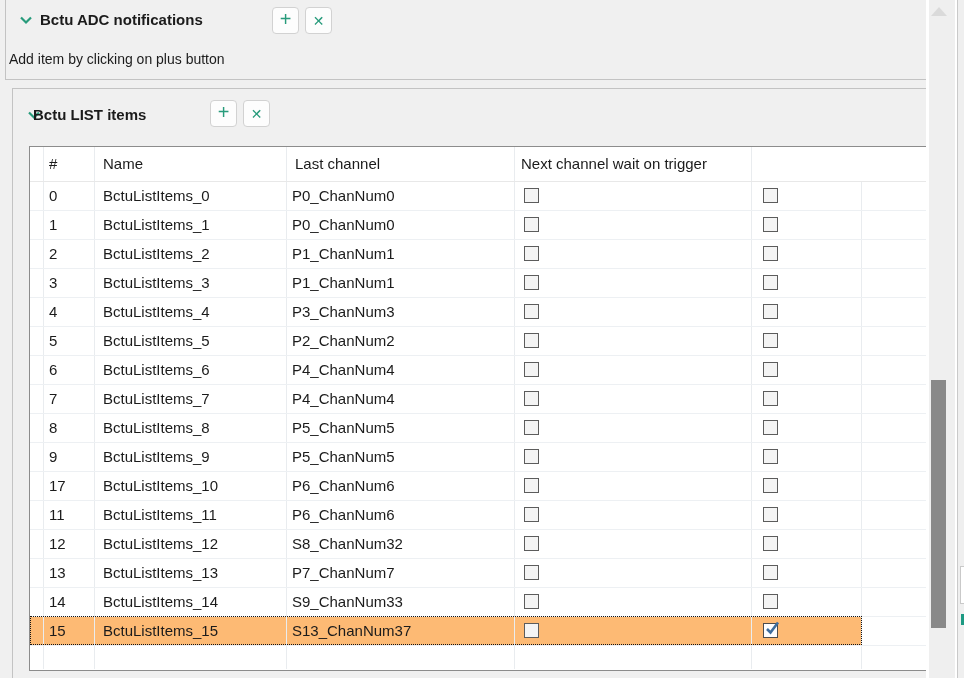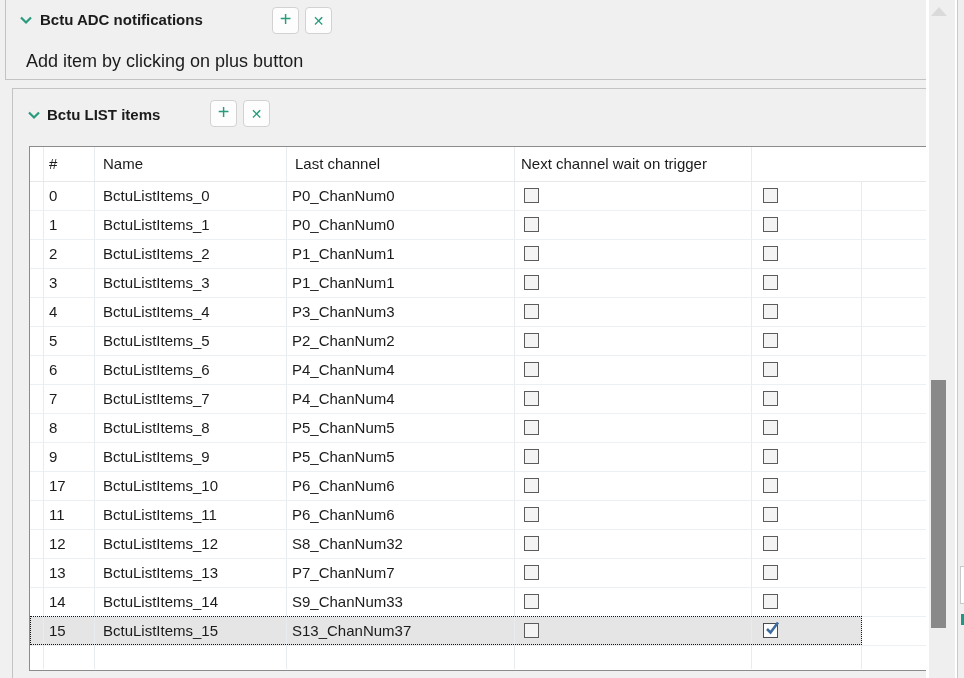--- a/index.html
+++ b/index.html
@@ -7,40 +7,40 @@
     width:964px;height:678px;position:relative;overflow:hidden;
     background:#f0f0f0;color:#1b1b1b;
     font-family:"Liberation Sans", sans-serif;
   }
   .groupbox{position:absolute;background:#f0f0f0;border:1px solid #c3c3c3;box-sizing:border-box}
   #sec-adc{left:5px;top:-3px;width:922px;height:83px}
   #sec-list{left:12px;top:88px;width:946px;height:596px}
 
   .sec-title{position:absolute;font-weight:bold;font-size:15px;white-space:nowrap}
   #sec-adc .sec-title{left:34px;top:13px}
-  #sec-list .sec-title{left:34px;top:17px}
+  #sec-list .sec-title{left:20px;top:17px}
 
   .chevron{position:absolute}
   #sec-adc .chevron{left:13px;top:15px}
   #sec-list .chevron{left:14px;top:19px}
 
   .iconbtn{
     position:absolute;width:27px;height:27px;box-sizing:border-box;
     background:#fdfdfd;border:1px solid #d2d2d2;border-radius:4px;
     display:flex;align-items:center;justify-content:center;
     color:#279b7b;cursor:pointer;
   }
   .iconbtn.plus{font-size:20px;font-weight:400;padding-bottom:2px}
   .iconbtn.close{font-size:14px}
   #sec-adc .btn-add{left:266px;top:9px}
   #sec-adc .btn-del{left:299px;top:9px}
   #sec-list .btn-add{left:197px;top:11px}
   #sec-list .btn-del{left:230px;top:11px}
 
-  .hint{position:absolute;left:20px;top:53px;font-size:18px}
+  .hint{position:absolute;left:3px;top:53px;font-size:14px}
 
   
   #grid{
     position:absolute;left:16px;top:57px;width:900px;height:525px;
     background:#fff;border:1px solid #8c8c8c;box-sizing:border-box;
     overflow:hidden;font-size:15px;
   }
   .trow{
     display:grid;grid-template-columns:14px 51px 192px 228px 237px 110px 1fr;
     position:relative;height:29px;line-height:28px;border-bottom:1px solid #edf0f3;
@@ -59,21 +59,21 @@
 
   .cb{
     display:inline-block;width:15px;height:15px;box-sizing:border-box;
     border:1px solid #5c5c5c;background:#f4f4f4;vertical-align:middle;
     margin-top:-3px;margin-left:3px;position:relative;cursor:pointer;
   }
   .cb svg{display:none;position:absolute;left:0;top:-4px;overflow:visible}
   .cb.checked{background:#fdfdfd;border-color:#4c4c4c}
   .cb.checked svg{display:block}
 
-  .trow.rsel .cell:not(.c-extra){background:#e5e5e5}
+  .trow.rsel .cell:not(.c-extra){background:#fdba74}
   .trow.rsel::after{
     content:"";position:absolute;left:0;top:-1px;width:832px;height:29px;
     border:1px dotted #161616;box-sizing:border-box;pointer-events:none;
   }
   .trow.lastempty{height:23px;border-bottom:none}
 
   
   #vscroll{position:absolute;left:926px;top:0;width:31px;height:678px;background:#fff;z-index:5}
   #vtrack{position:absolute;left:3px;top:0;width:26px;height:100%;background:#efefef;cursor:pointer}
   #vthumb{position:absolute;left:5px;top:380px;width:15px;height:248px;background:#898989;cursor:pointer}

